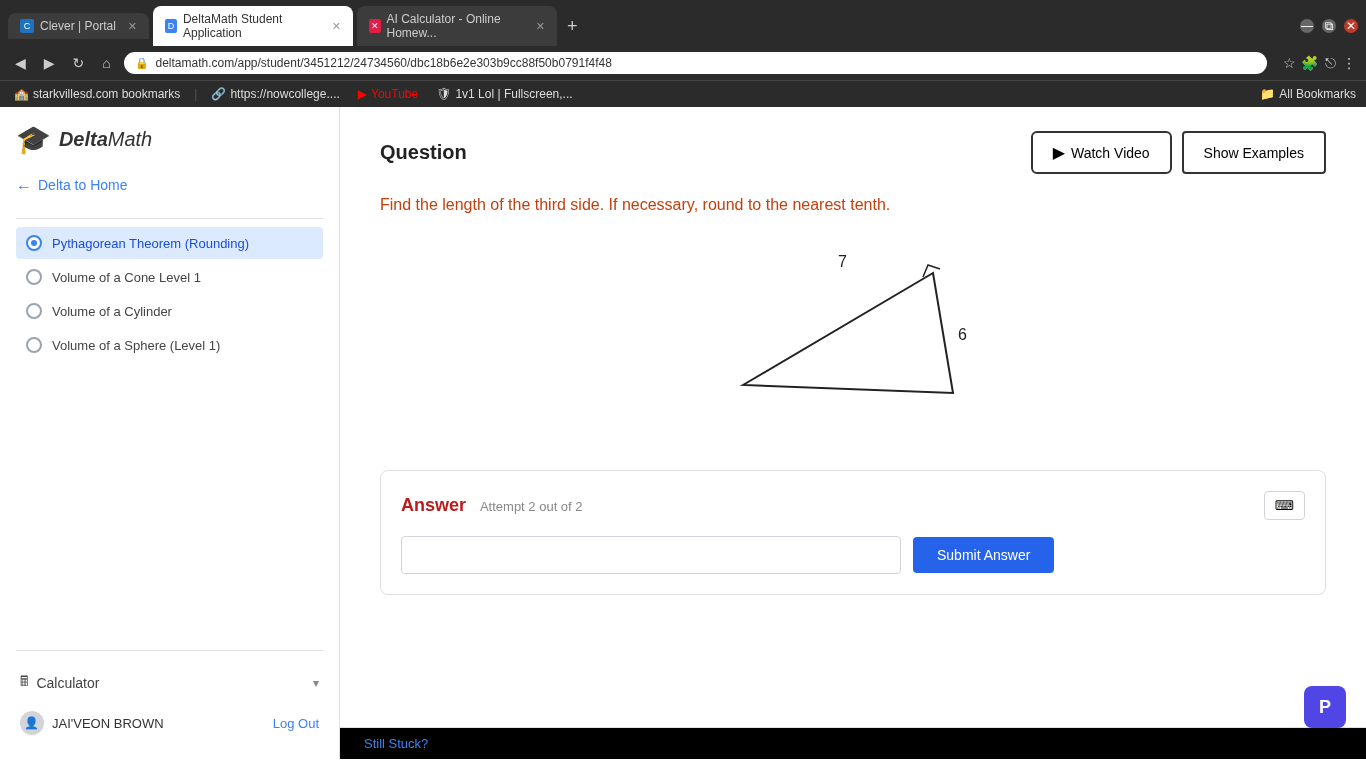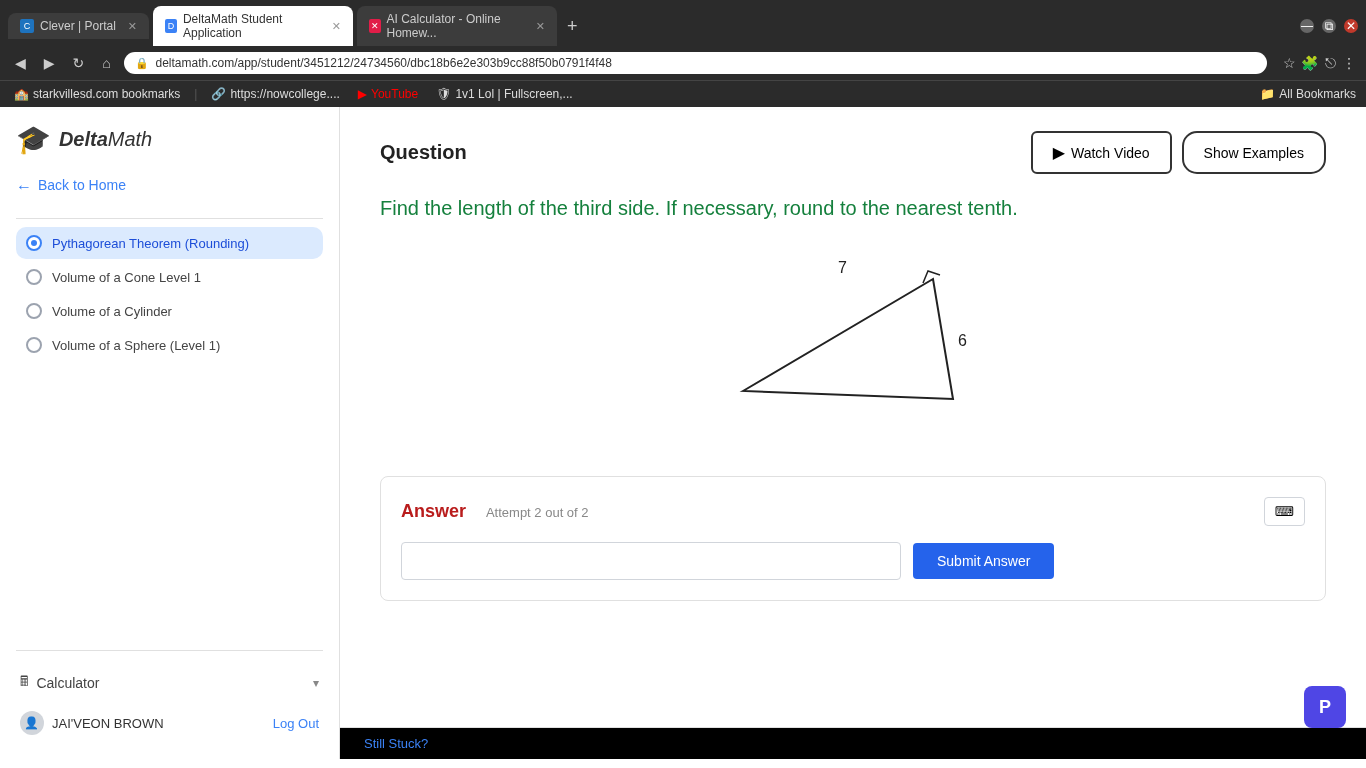--- a/index.html
+++ b/index.html
@@ -45,21 +45,21 @@
     .assignment-title { font-weight: bold; font-size: 14px; color: #222; margin-bottom: 4px; }
     .due-date { font-size: 13px; color: #555; margin-bottom: 6px; }
     .grade-line { font-size: 13px; color: #555; margin-bottom: 6px; }
     .grade-bold { font-weight: bold; color: #222; }
     .progress-bar-bg { background: #e5e7eb; border-radius: 4px; height: 6px; margin-bottom: 12px; }
     .progress-bar-fill { background: #9ca3af; border-radius: 4px; height: 6px; width: 0%; }
 
     .divider { border: none; border-top: 1px solid #e0e0e0; margin: 8px 0; }
 
     .skill-list { display: flex; flex-direction: column; gap: 2px; }
-    .skill-item { display: flex; align-items: center; gap: 10px; padding: 8px 10px; border-radius: 10px; cursor: pointer; font-size: 13px; }
+    .skill-item { display: flex; align-items: center; gap: 10px; padding: 8px 10px; border-radius: 4px; cursor: pointer; font-size: 13px; }
     .skill-item.active { background: #dbeafe; color: #1d4ed8; }
     .skill-item.inactive { background: #fff; color: #444; }
     .skill-radio { width: 16px; height: 16px; border-radius: 50%; border: 2px solid #9ca3af; display: flex; align-items: center; justify-content: center; flex-shrink: 0; }
     .skill-radio.active-radio { border-color: #3b82f6; background: #fff; }
     .skill-radio-inner { width: 6px; height: 6px; border-radius: 50%; background: #3b82f6; }
 
     .sidebar-bottom { margin-top: auto; padding-top: 12px; border-top: 1px solid #e0e0e0; }
     .calculator-row { display: flex; align-items: center; justify-content: space-between; padding: 8px 4px; cursor: pointer; font-size: 14px; color: #444; }
     .calc-left { display: flex; align-items: center; gap: 8px; }
     .chevron-down { font-size: 12px; color: #888; }
@@ -68,30 +68,30 @@
     .user-icon { width: 24px; height: 24px; border-radius: 50%; background: #d1d5db; display: flex; align-items: center; justify-content: center; font-size: 12px; }
     .logout-link { color: #3b82f6; cursor: pointer; }
 
     
     .main-content { flex: 1; overflow-y: auto; padding: 24px 40px; background: #fff; }
 
     .question-header { display: flex; align-items: center; justify-content: space-between; margin-bottom: 20px; gap: 36px; }
     .question-label { font-size: 20px; font-weight: bold; color: #222; }
     .header-buttons { display: flex; gap: 10px; }
     .watch-btn { display: flex; align-items: center; gap: 6px; padding: 10px 20px; border: 2px solid #333; border-radius: 6px; background: #fff; cursor: pointer; font-size: 14px; font-weight: 500; }
-    .examples-btn { padding: 10px 20px; border: 2px solid #333; border-radius: 15px; background: #fff; cursor: pointer; font-size: 14px; font-weight: 500; }
-
-    .question-text { font-size: 20px; color: #15803d; margin-bottom: 24px; line-height: 1.4; }
+    .examples-btn { padding: 10px 20px; border: 2px solid #333; border-radius: 4px; background: #fff; cursor: pointer; font-size: 14px; font-weight: 500; }
+
+    .question-text { font-size: 16px; color: #c2410c; margin-bottom: 24px; line-height: 1.4; }
 
     .triangle-area { display: flex; justify-content: center; align-items: center; margin-bottom: 30px; height: 200px; }
 
     .answer-section { border: 1px solid #e0e0e0; border-radius: 8px; padding: 20px; }
     .answer-header { display: flex; align-items: center; justify-content: space-between; margin-bottom: 16px; }
     .answer-label { font-size: 18px; font-weight: bold; color: #b91c1c; }
-    .attempt-text { font-size: 13px; color: #888; margin-left: 16px; }
+    .attempt-text { font-size: 13px; color: #888; margin-left: 10px; }
     .keyboard-icon-btn { padding: 6px 10px; border: 1px solid #d1d5db; border-radius: 4px; background: #fff; cursor: pointer; }
     .answer-input-row { display: flex; align-items: center; gap: 12px; }
     .answer-input { flex: 1; max-width: 500px; padding: 10px 14px; border: 1px solid #d1d5db; border-radius: 4px; font-size: 14px; outline: none; }
     .submit-btn { padding: 10px 24px; background: #2563eb; color: #fff; border: none; border-radius: 4px; font-size: 14px; font-weight: 500; cursor: pointer; }
 
     
     .app-footer { display: flex; align-items: center; padding: 8px 24px; border-top: 1px solid #e0e0e0; background: #000000; }
     .still-stuck { color: #3b82f6; font-size: 13px; cursor: pointer; }
 
     
@@ -163,21 +163,21 @@
   <div class="sidebar">
     <div class="logo-area">
       <span class="logo-cap">🎓</span>
       <span class="logo-text">
         <span>Delta</span><span style="font-weight:400;">Math</span>
       </span>
     </div>
 
     <a class="back-link">
       <span class="back-arrow">←</span>
-      <span>Back to Home</span>
+      <span>Delta to Home</span>
     </a>
 
 
     <hr class="divider">
 
     <div class="skill-list">
       <div class="skill-item active">
         <div class="skill-radio active-radio">
           <div class="skill-radio-inner"></div>
         </div>

